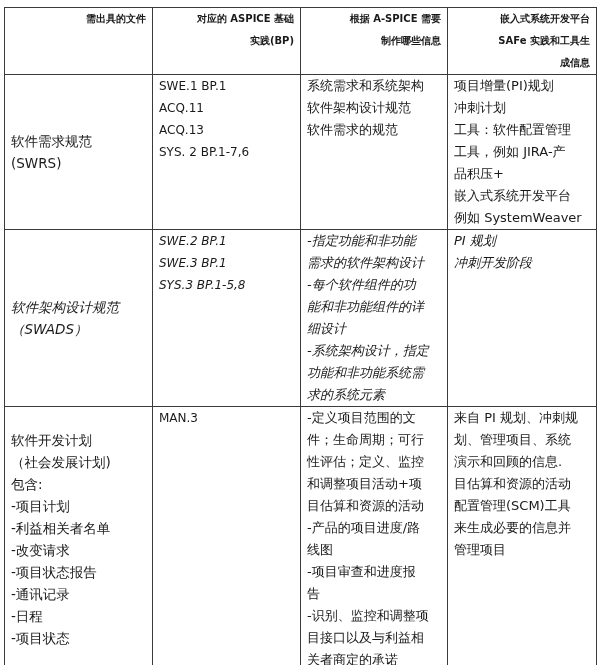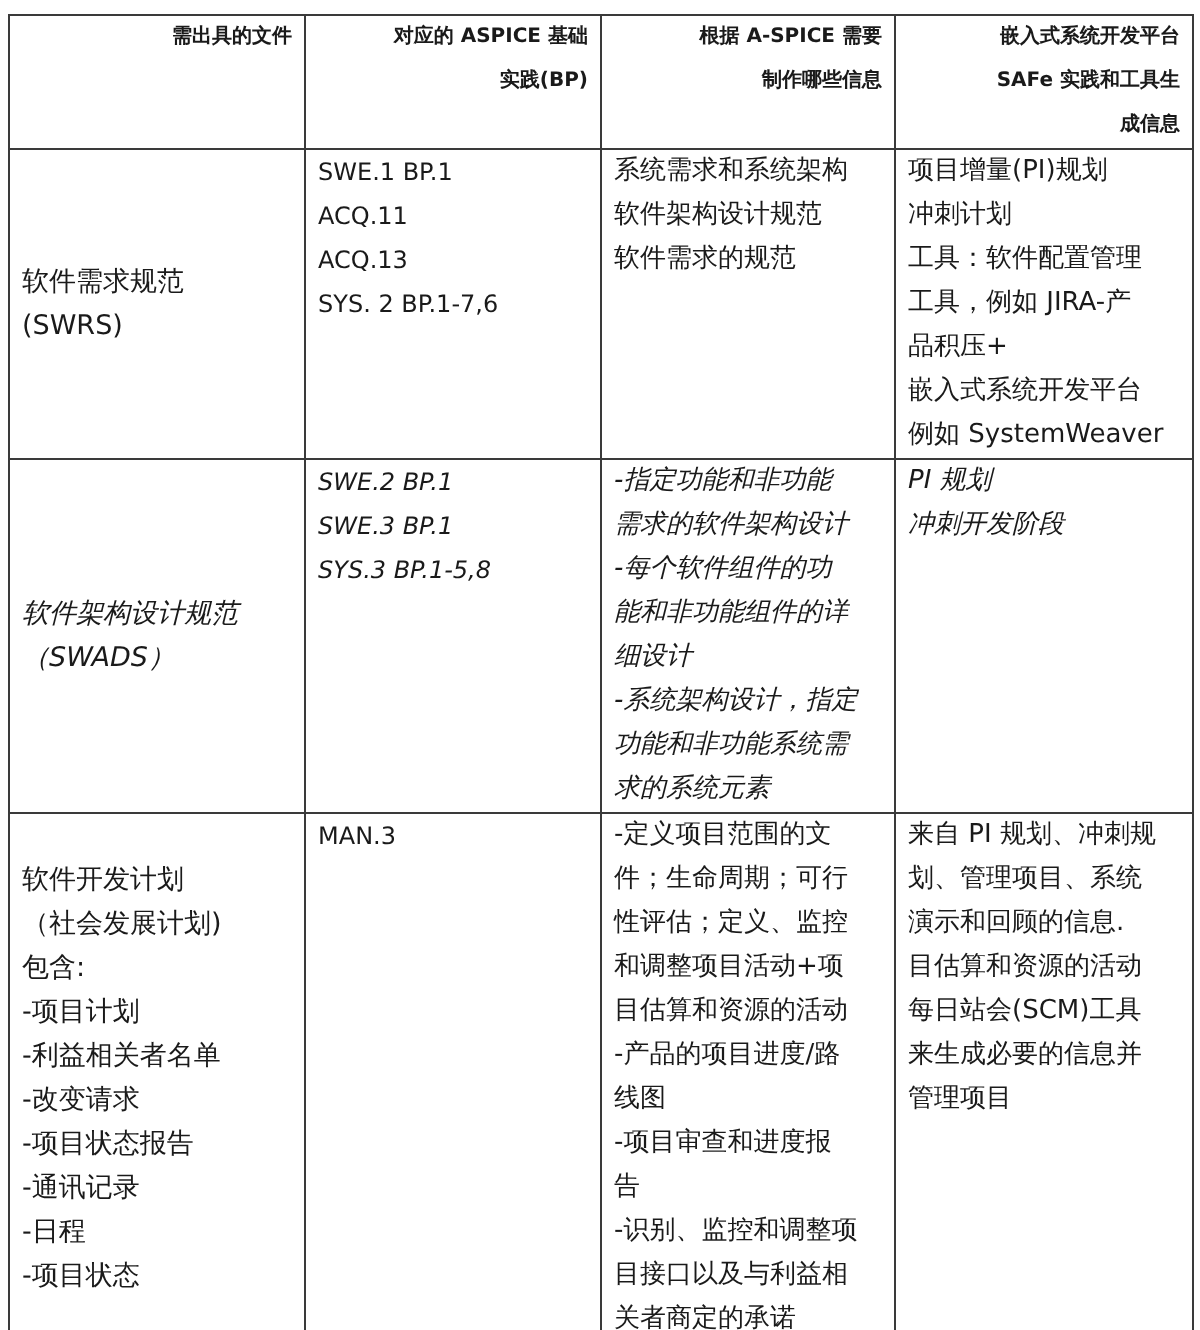--- a/index.html
+++ b/index.html
@@ -173,19 +173,19 @@
         <span class="line">告</span>
         <span class="line">-识别、监控和调整项</span>
         <span class="line">目接口以及与利益相</span>
         <span class="line">关者商定的承诺</span>
       </td>
       <td>
         <span class="line">来自 PI 规划、冲刺规</span>
         <span class="line">划、管理项目、系统</span>
         <span class="line">演示和回顾的信息.</span>
         <span class="line">目估算和资源的活动</span>
-        <span class="line">每日站会(SCM)工具</span>
+        <span class="line">配置管理(SCM)工具</span>
         <span class="line">来生成必要的信息并</span>
         <span class="line">管理项目</span>
       </td>
     </tr>
   </tbody>
 </table>
 
 </body></html>

